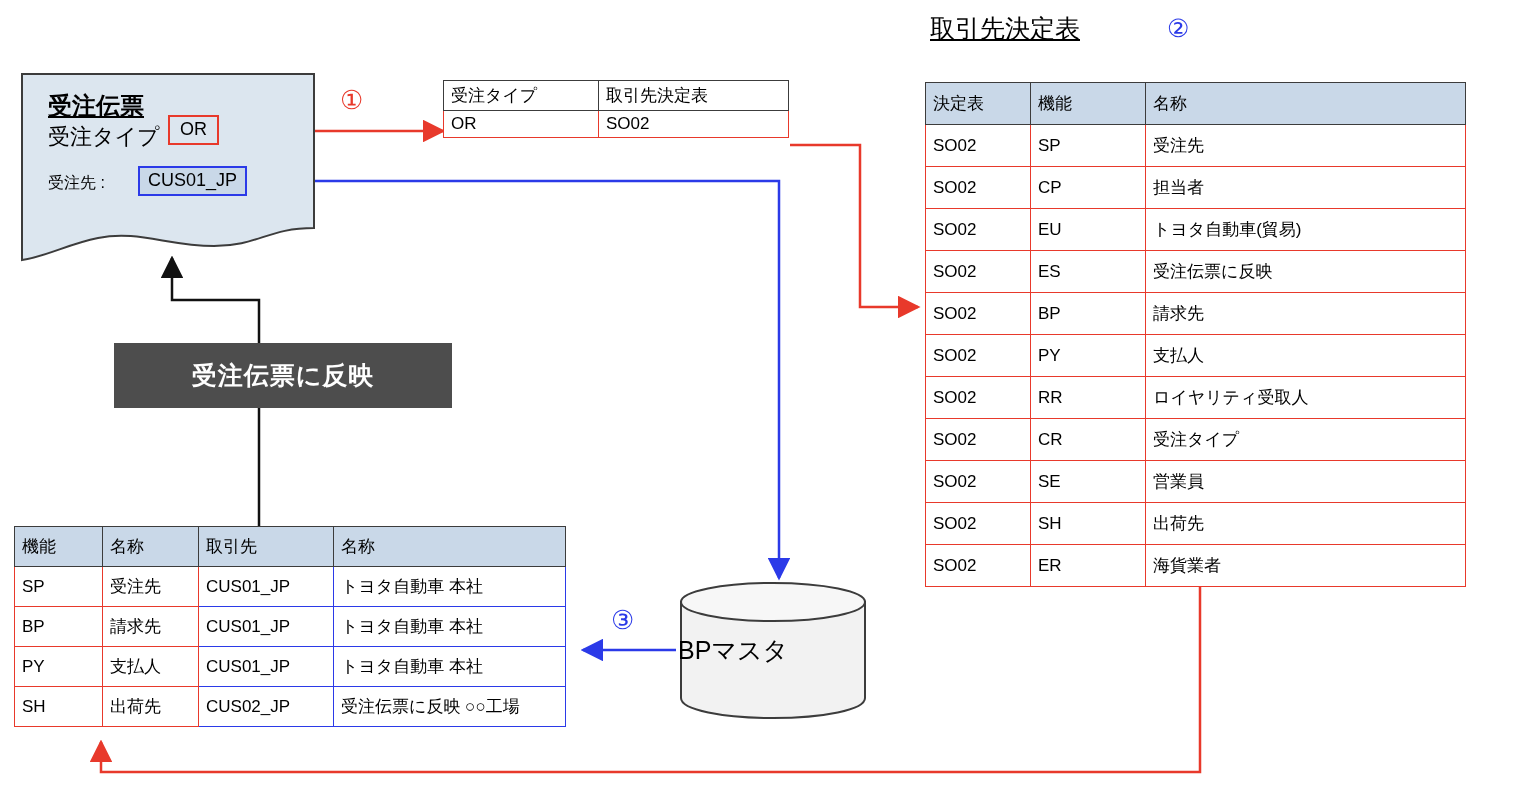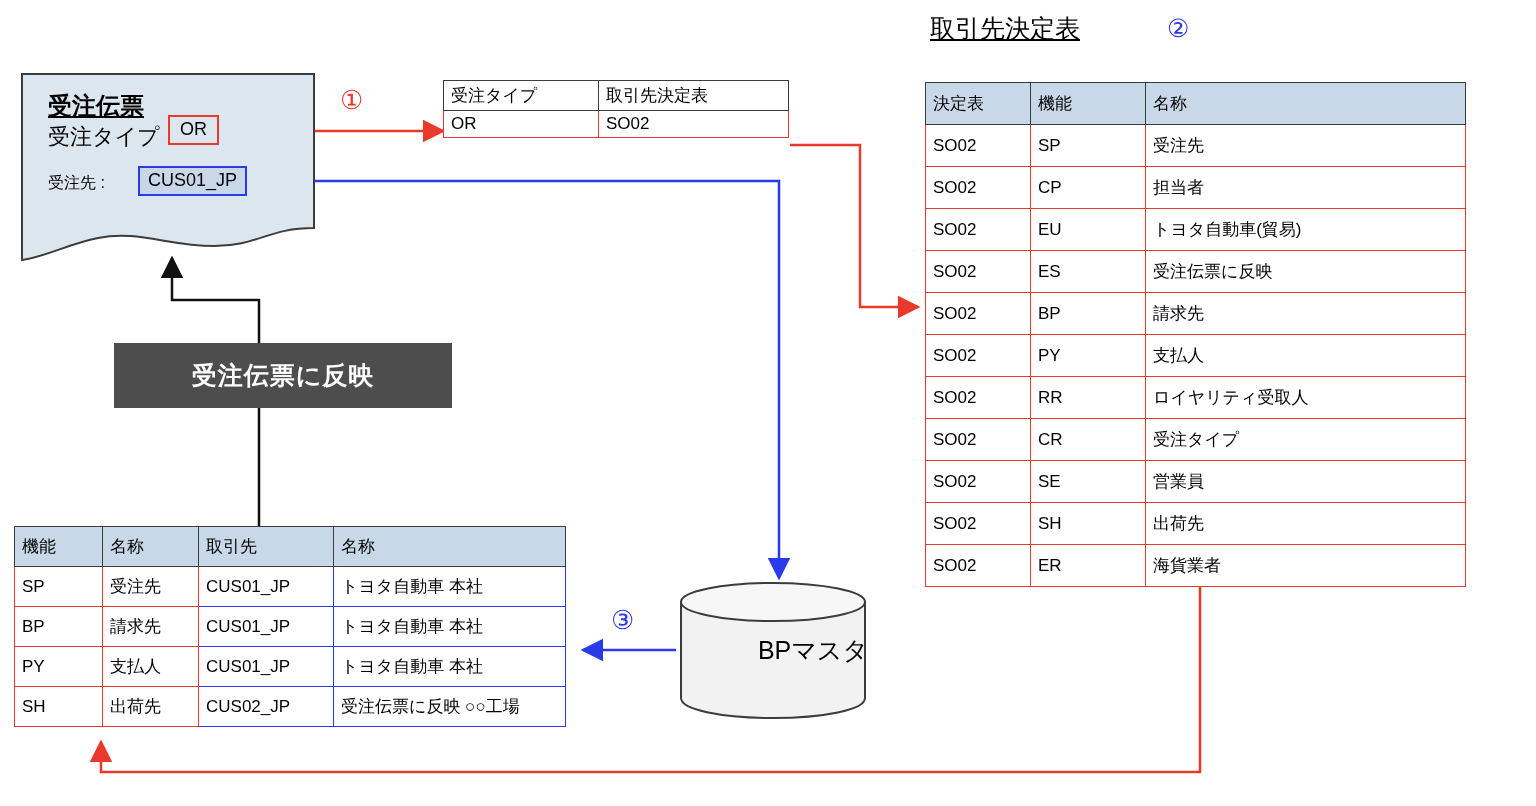--- a/index.html
+++ b/index.html
@@ -166,21 +166,21 @@
     left: 678px;
     top: 580px;
     width: 190px;
     height: 140px;
   }
   #bp-master .db-label {
     position: absolute;
     left: 0;
     top: 54px;
     width: 190px;
-    text-align: right;
+    text-align: left;
     font-size: 25px;
     white-space: nowrap;
   }
 
   
   .marker {
     position: absolute;
     font-size: 26px;
   }
   #marker-1 { left: 340px; top: 85px; color: #e8392b; }

